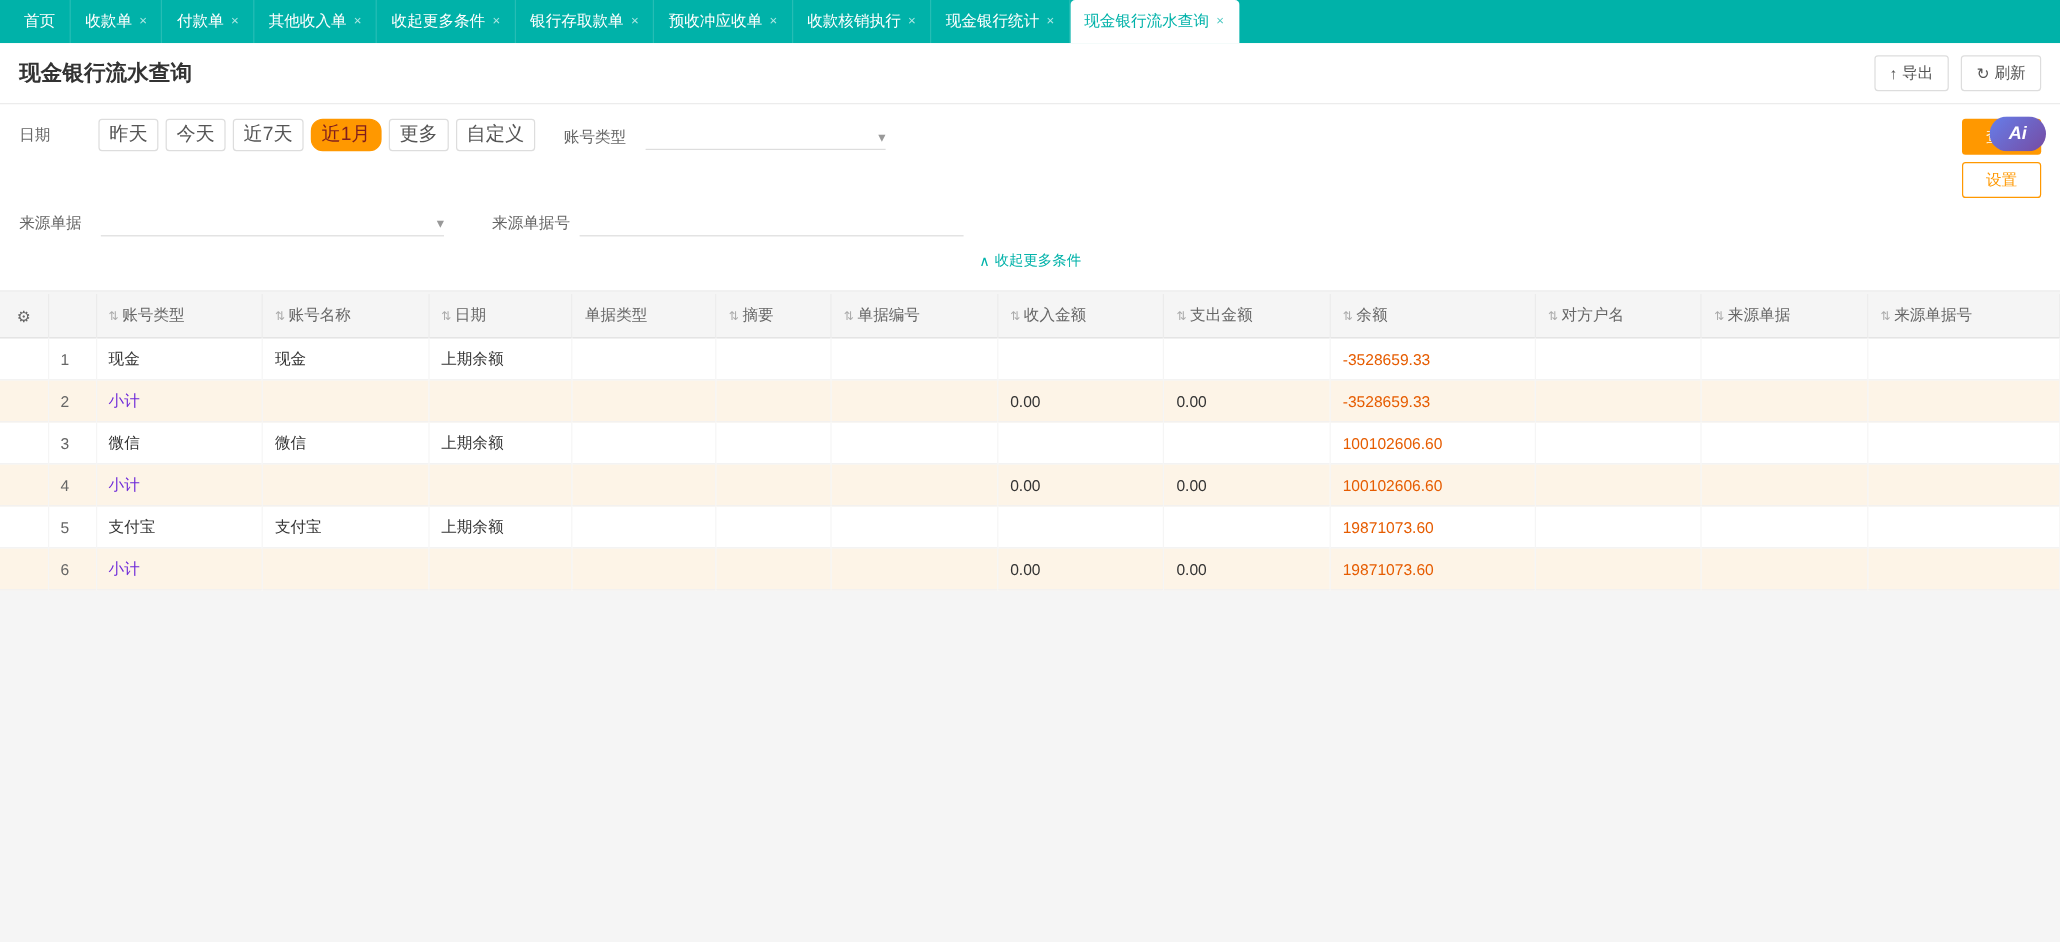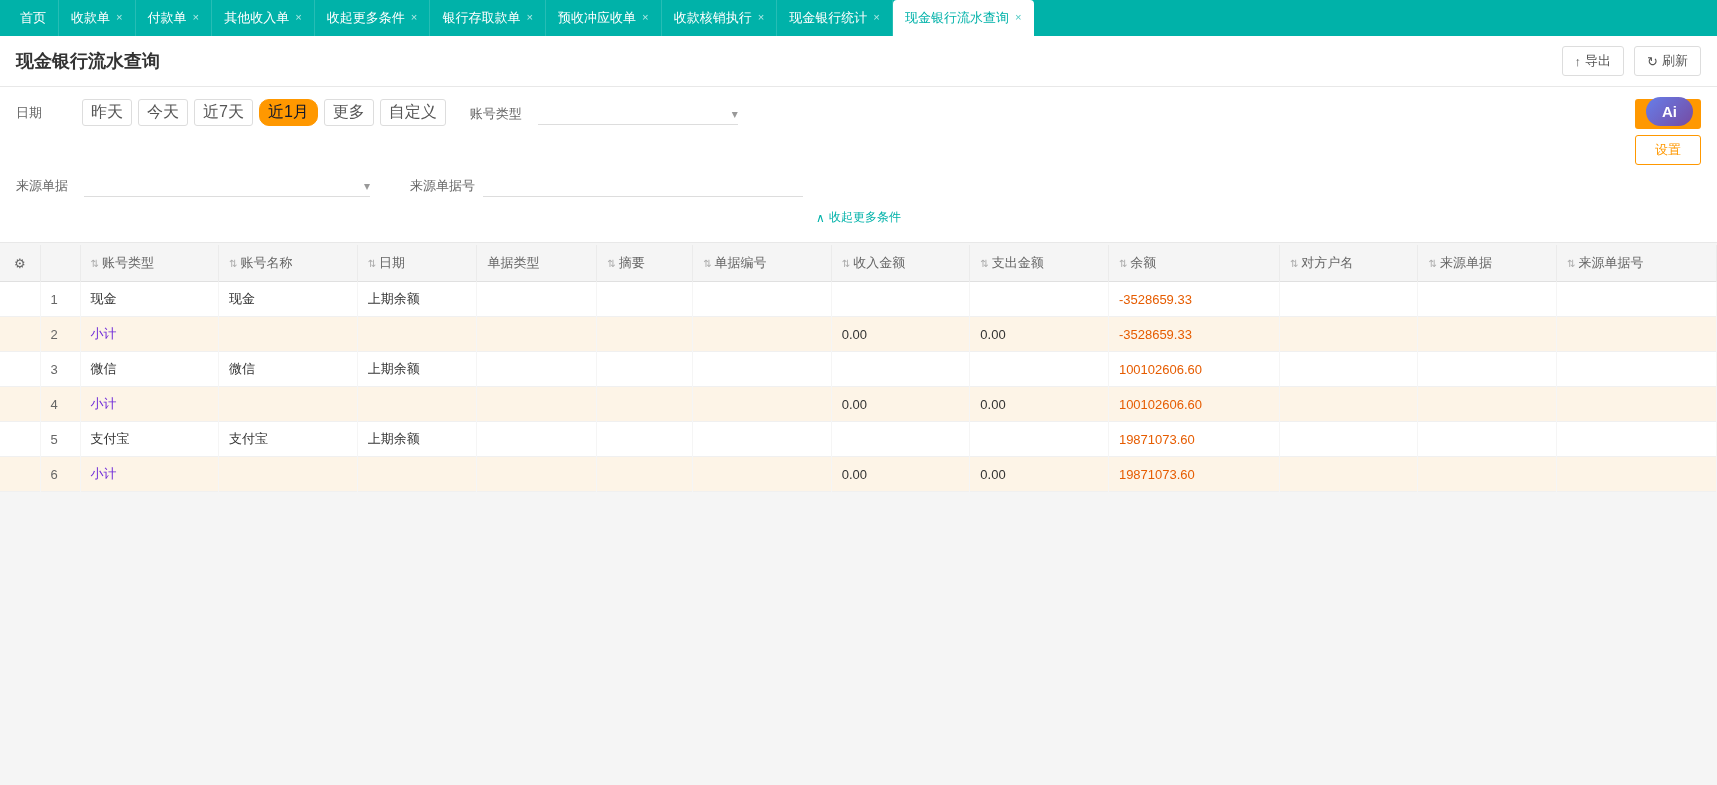--- a/index.html
+++ b/index.html
@@ -6,21 +6,20 @@
     body { font-family: 'Microsoft YaHei', Arial, sans-serif; font-size: 13px; background: #f5f5f5; color: #333; }
 
     
     .top-nav {
       display: flex;
       align-items: flex-end;
       background: #00b2a9;
       height: 36px;
       padding: 0 8px;
       overflow: hidden;
-      font-family: Liberation Mono, monospace;
     }
     .nav-item {
       display: flex;
       align-items: center;
       padding: 0 12px;
       height: 36px;
       color: #fff;
       font-size: 13px;
       cursor: pointer;
       white-space: nowrap;
@@ -92,21 +91,21 @@
       padding: 2px 8px;
       border: 1px solid #ddd;
       background: #fff;
       cursor: pointer;
       border-radius: 3px;
       font-size: 16px;
       color: #555;
     }
     .date-btn.active {
       background: #ff9800;
-      color: #0f172a;
+      color: #7f1d1d;
       border-color: #ff9800;
       border-radius: 10px;
     }
     .date-range {
       font-size: 12px;
       color: #666;
       margin-left: 4px;
     }
     .filter-select-wrapper {
       display: flex;
@@ -248,29 +247,30 @@
     .filter-group {
       display: flex;
       align-items: center;
       gap: 8px;
     }
 
     
     .ai-badge {
       position: fixed;
       top: 97px;
-      right: 24px;
+      right: 12px;
       background: linear-gradient(135deg, #667eea 0%, #764ba2 100%);
       color: white;
       padding: 6px 16px;
       border-radius: 20px;
       font-size: 15px;
       font-weight: bold;
       cursor: pointer;
       z-index: 100;
+      font-style: italic;
     }
     .date-section {
       display: flex;
       flex-direction: column;
       gap: 4px;
     }
   </style>
 </head>
 <body>
 

